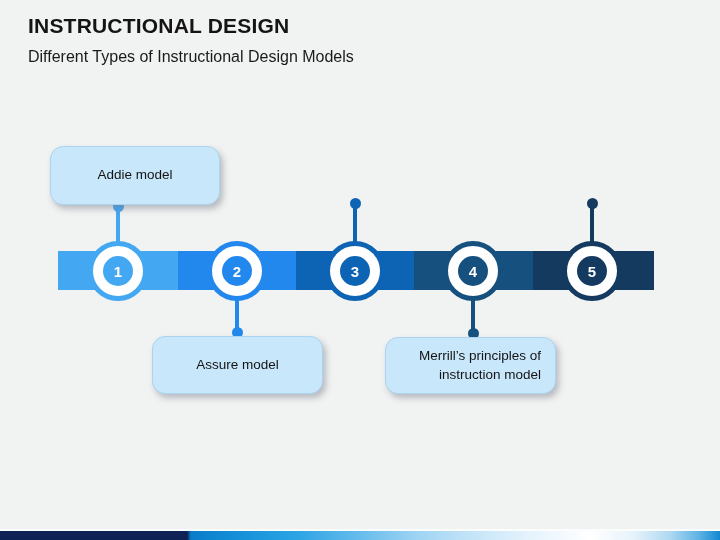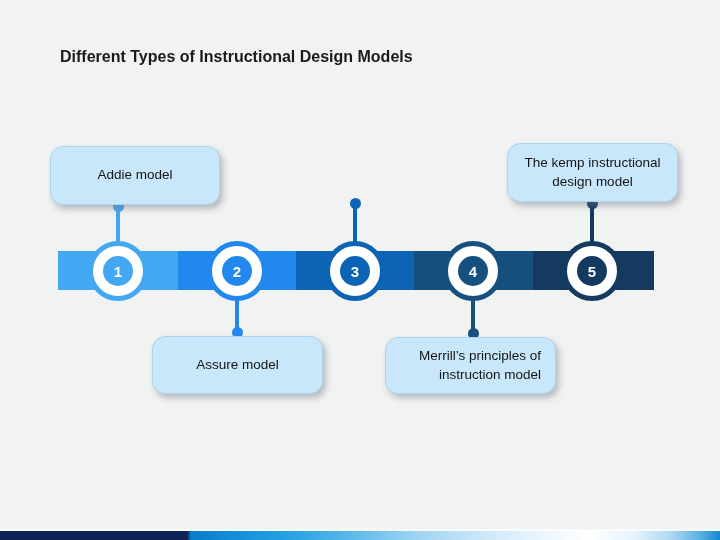--- a/index.html
+++ b/index.html
@@ -10,21 +10,21 @@
     overflow:hidden;
   }
   .slide{position:relative;width:720px;height:540px;background:#f1f2f2;}
 
   .title{
     position:absolute;left:28px;top:14px;
     font-size:21px;font-weight:700;color:#141414;letter-spacing:0.2px;
   }
   .subtitle{
     position:absolute;left:28px;top:48px;
-    font-size:16px;font-weight:700;color:#1a1a1a;margin-left:32px;
+    font-size:16px;font-weight:400;color:#1a1a1a;
   }
 
   
   .band{position:absolute;left:58px;top:251px;height:39px;display:flex;}
   .band .seg{height:39px;}
   .seg1{width:120px;} .seg2{width:118px;} .seg3{width:118px;} .seg4{width:119px;} .seg5{width:121px;}
 
   
   .stem{position:absolute;width:4px;z-index:1;}
   .dot{position:absolute;width:11px;height:11px;border-radius:50%;z-index:2;}
@@ -66,20 +66,21 @@
       #2ba3e4 41%, #66bcec 50%, #9fd4f3 58%,
       #c6e5f8 66%, #e3f2fc 73%, #ffffff 82%,
       #e6f3fb 88%, #afd9f2 93%, #5fb4e4 97%, #1389d2 100%);
   }
 </style>
 </head>
 <body>
 
 <div class="slide">
 
+  <div class="title">INSTRUCTIONAL DESIGN</div>
   <div class="subtitle">Different Types of Instructional Design Models</div>
 
   <div class="band">
     <div class="seg seg1" style="background: rgb(67, 167, 242);"></div>
     <div class="seg seg2" style="background: rgb(35, 136, 238);"></div>
     <div class="seg seg3" style="background: rgb(14, 100, 180);"></div>
     <div class="seg seg4" style="background: rgb(21, 80, 127);"></div>
     <div class="seg seg5" style="background: rgb(20, 58, 96);"></div>
   </div>
 
@@ -110,23 +111,20 @@
   <div class="circle" style="left: 443px; top: 241px; border-color: rgb(21, 80, 127);">
     <div class="inner" style="background: rgb(21, 80, 127);">4</div>
   </div>
   <div class="circle" style="left: 562px; top: 241px; border-color: rgb(20, 58, 96);">
     <div class="inner" style="background: rgb(20, 58, 96);">5</div>
   </div>
 
   <div class="callout co-addie" style="background: rgb(201, 231, 250);">
     <span>Addie model</span>
   </div>
-  <div class="callout co-kemp" style="background: rgb(201, 231, 250);">
-    <span>The kemp instructional design model</span>
-  </div>
   <div class="callout co-assure" style="background: rgb(201, 231, 250);">
     <span>Assure model</span>
   </div>
   <div class="callout co-merrill" style="background: rgb(201, 231, 250);">
     <span>Merrill’s principles of instruction model</span>
   </div>
 
   <div class="footer-line"></div>
   <div class="footer-bar"></div>
 

